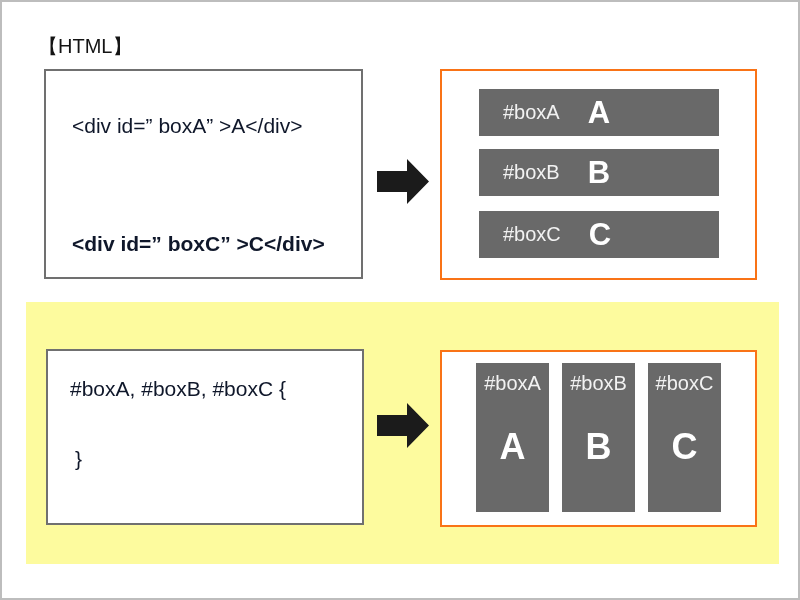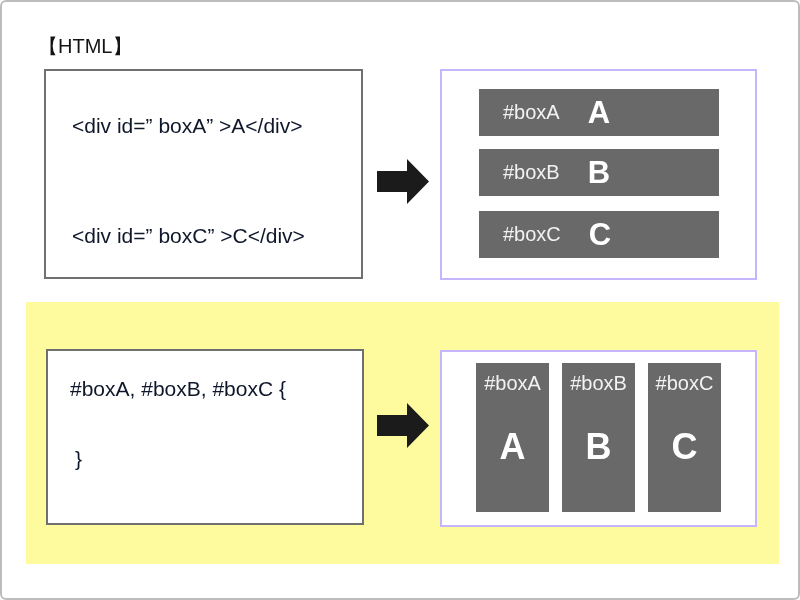--- a/index.html
+++ b/index.html
@@ -2,21 +2,21 @@
 <html><head>
 <meta charset="utf-8">
 <style>
   * { margin: 0; padding: 0; box-sizing: border-box; }
   html, body { width: 800px; height: 600px; background: #fff; font-family: "Liberation Sans", sans-serif; }
   .page {
     position: relative;
     width: 800px; height: 600px;
     background: #ffffff;
     border: 2px solid #bdbdbd;
-    border-radius: 6px;
+    border-radius: 0;
     overflow: hidden;
   }
   .section-heading {
     position: absolute;
     font-size: 20px;
     color: #141414;
     white-space: nowrap;
   }
   .heading-html { left: 36px; top: 31px; }
   .heading-css  { left: 40px; top: 306px; }
@@ -37,34 +37,34 @@
   .code-box-css  { left: 44px; top: 347px; width: 318px; height: 176px; }
   .code-line {
     position: absolute;
     font-size: 21px;
     color: #0f172a;
     white-space: pre;
     line-height: 26px;
   }
   .hl1 { left: 26px; top: 42px; }
   .hl2 { left: 26px; top: 95px; }
-  .hl3 { left: 26px; top: 152px; }
+  .hl3 { left: 26px; top: 160px; font-weight: bold; }
   .cl1 { left: 10px; top: 25px; margin-left: 12px; }
   .cl2 { left: 39px; top: 59px; }
   .cl3 { left: 27px; top: 95px; }
 
   .arrow { position: absolute; width: 52px; height: 45px; }
   .arrow polygon { fill: #1b1b1b; }
   .arrow-top    { left: 375px; top: 157px; }
   .arrow-bottom { left: 375px; top: 401px; }
 
   .result-box {
     position: absolute;
     background: #ffffff;
-    border: 2px solid #c4b5fd;
+    border: 2px solid #f97316;
     padding-left: 11px;
   }
   .result-top    { left: 438px; top: 67px;  width: 317px; height: 211px; }
   .result-bottom { left: 438px; top: 348px; width: 317px; height: 177px; }
 
   .hbar {
     position: absolute;
     left: 37px;
     width: 240px; height: 47px;
     background: #696969;

